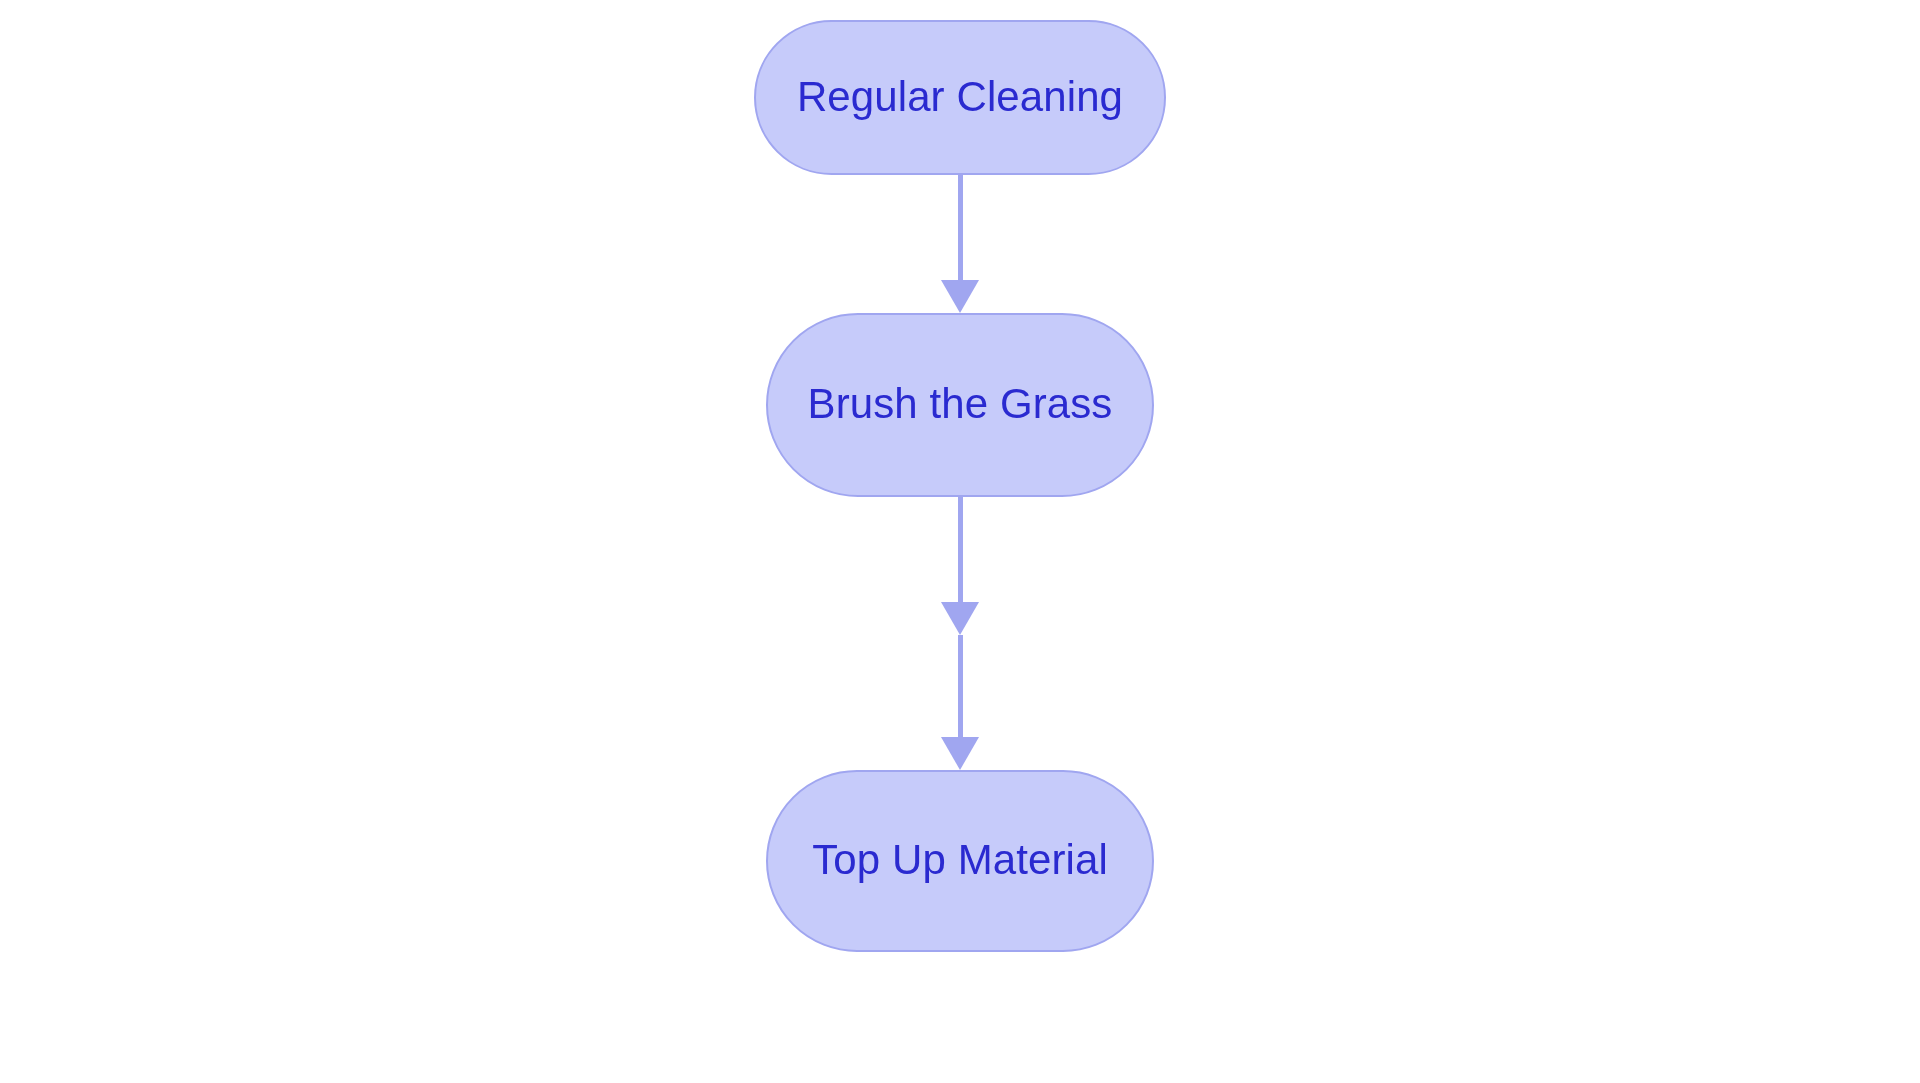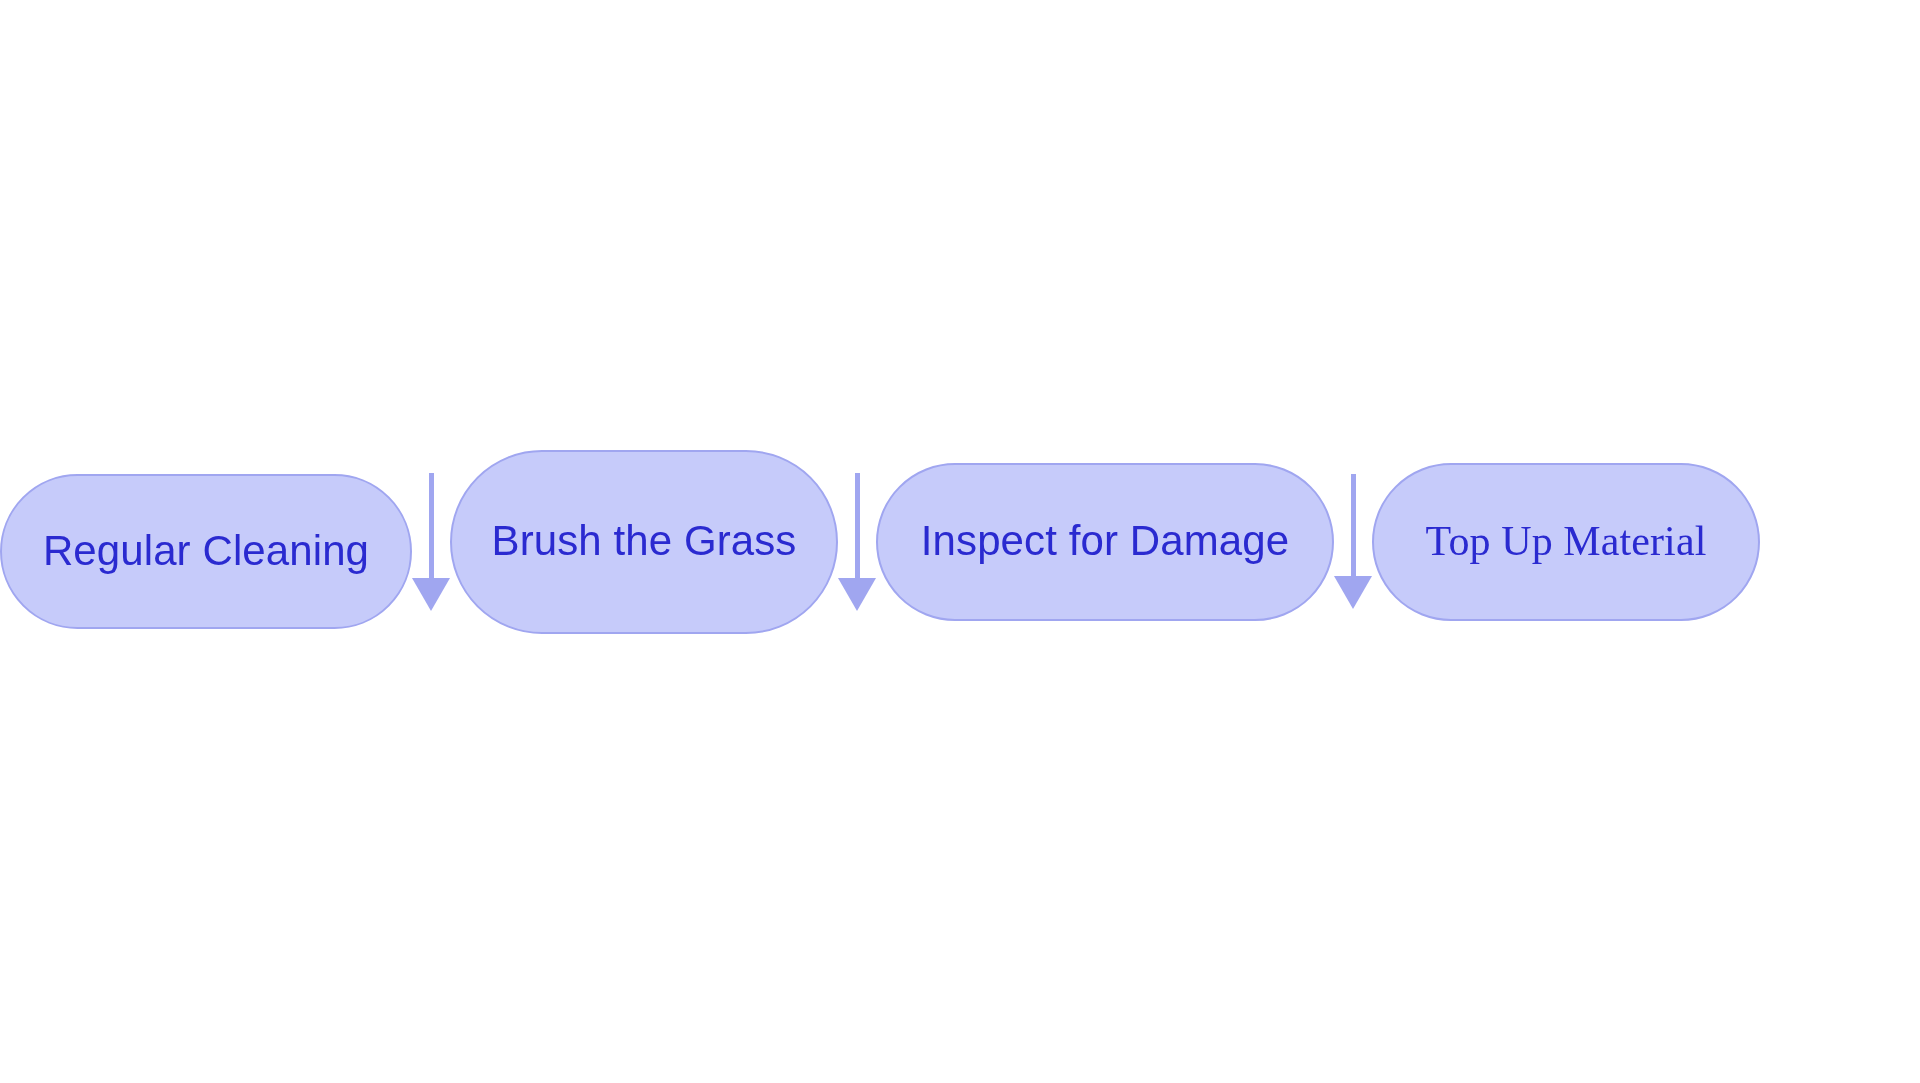--- a/index.html
+++ b/index.html
@@ -21,21 +21,21 @@
     background: #ffffff;
   }
 
   .flow-column {
     position: absolute;
     left: 0;
     top: 0;
     width: 1920px;
     height: 1083px;
     display: flex;
-    flex-direction: row;
+    flex-direction: column;
     align-items: center;
   }
 
   
   .node {
     box-sizing: border-box;
     background: #c6cbfa;
     border: 2px solid #a0a6f0;
     border-radius: 999px;
     display: flex;
@@ -53,21 +53,21 @@
   .node-label {
     display: block;
     color: #2a2ad0;
     padding-bottom: 2px;
   }
 
   
   .node-1 { width: 412px; height: 155px; margin-top: 20px; }
   .node-2 { width: 388px; height: 184px; }
   .node-3 { width: 458px; height: 158px; }
-  .node-4 { width: 388px; height: 158px; font-family: Liberation Serif, serif; }
+  .node-4 { width: 388px; height: 182px; }
 
   
   .connector {
     display: flex;
     flex-direction: column;
     align-items: center;
     justify-content: flex-start;
   }
   .conn-1 { height: 138px; }
   .conn-2 { height: 138px; }
@@ -105,23 +105,20 @@
 
     <div class="node node-2">
       <span class="node-label">Brush the Grass</span>
     </div>
 
     <div class="connector conn-2">
       <div class="connector-stem"></div>
       <div class="connector-head"></div>
     </div>
 
-    <div class="node node-3">
-      <span class="node-label">Inspect for Damage</span>
-    </div>
 
     <div class="connector conn-3">
       <div class="connector-stem"></div>
       <div class="connector-head"></div>
     </div>
 
     <div class="node node-4">
       <span class="node-label">Top Up Material</span>
     </div>
 

